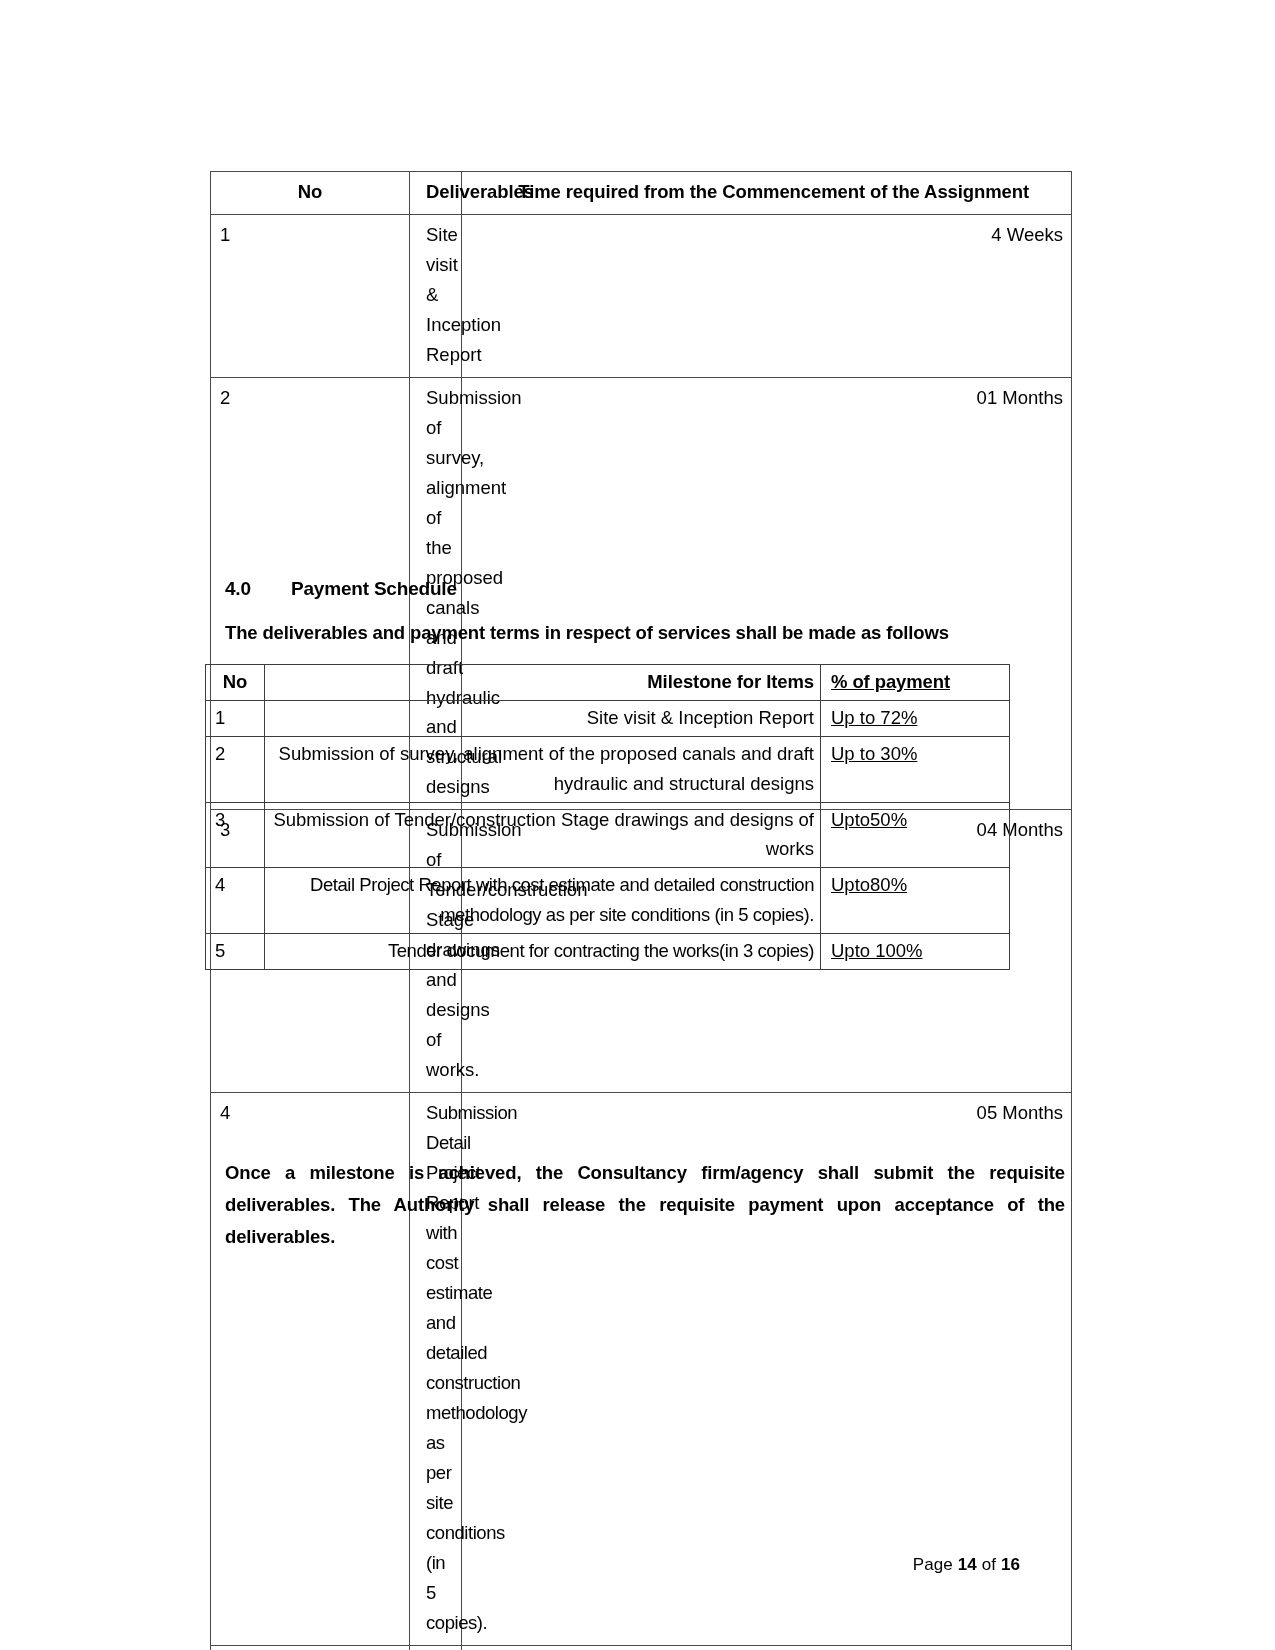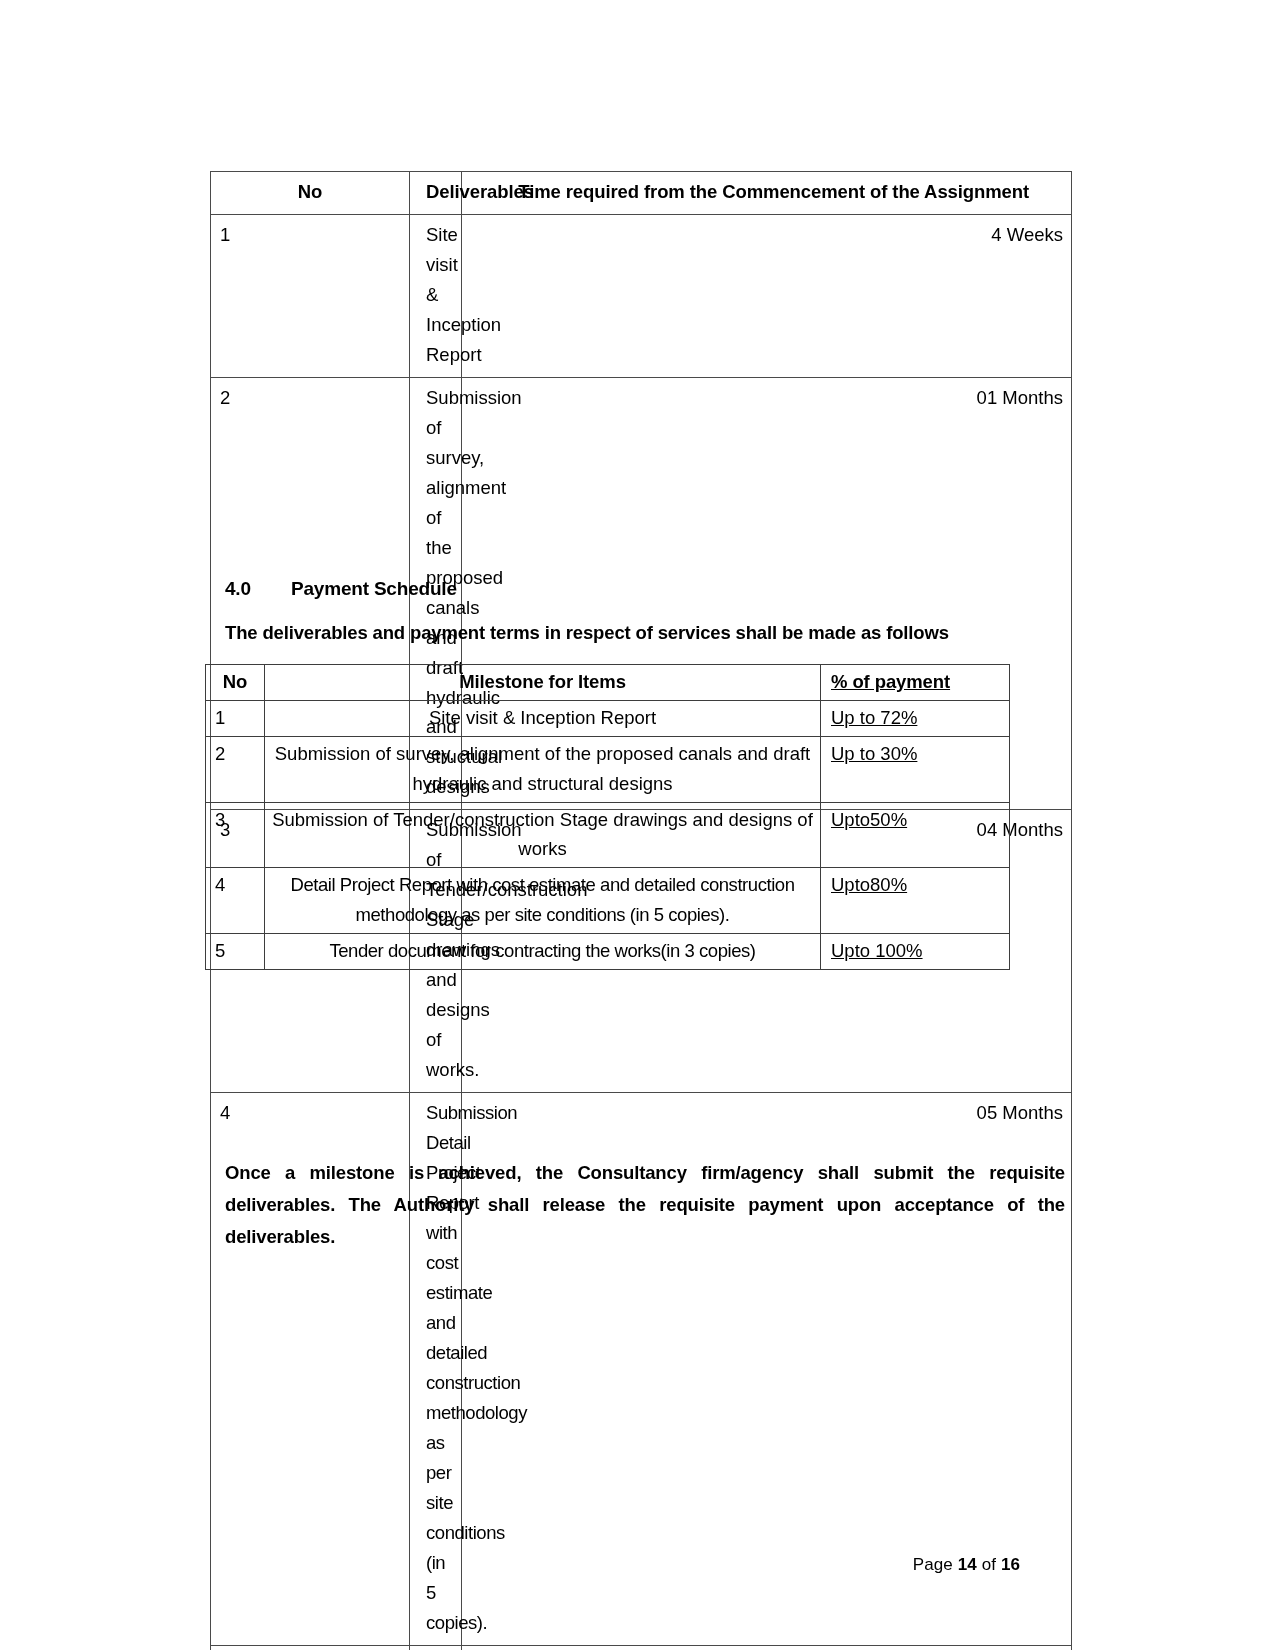--- a/index.html
+++ b/index.html
@@ -96,21 +96,21 @@
     vertical-align: top;
     font-weight: normal;
   }
   .tbl-payment thead th {
     font-weight: bold;
     text-align: center;
     letter-spacing: -0.1px;
   }
   .tbl-payment .p-no   { width: 46px; text-align: left;  padding-left: 9px; }
   .tbl-payment thead .p-no { text-align: center; padding-left: 6px; }
-  .tbl-payment .p-ms   { text-align: center; }
+  .tbl-payment .p-ms   { text-align: right; }
   .tbl-payment .p-pct  { width: 172px; text-align: left; padding-left: 10px; text-decoration: underline; }
 
   
   .para {
     position: absolute;
     left: 225px;
     width: 840px;
     font-size: 18.5px;
     line-height: 1.74;
     text-align: justify;

